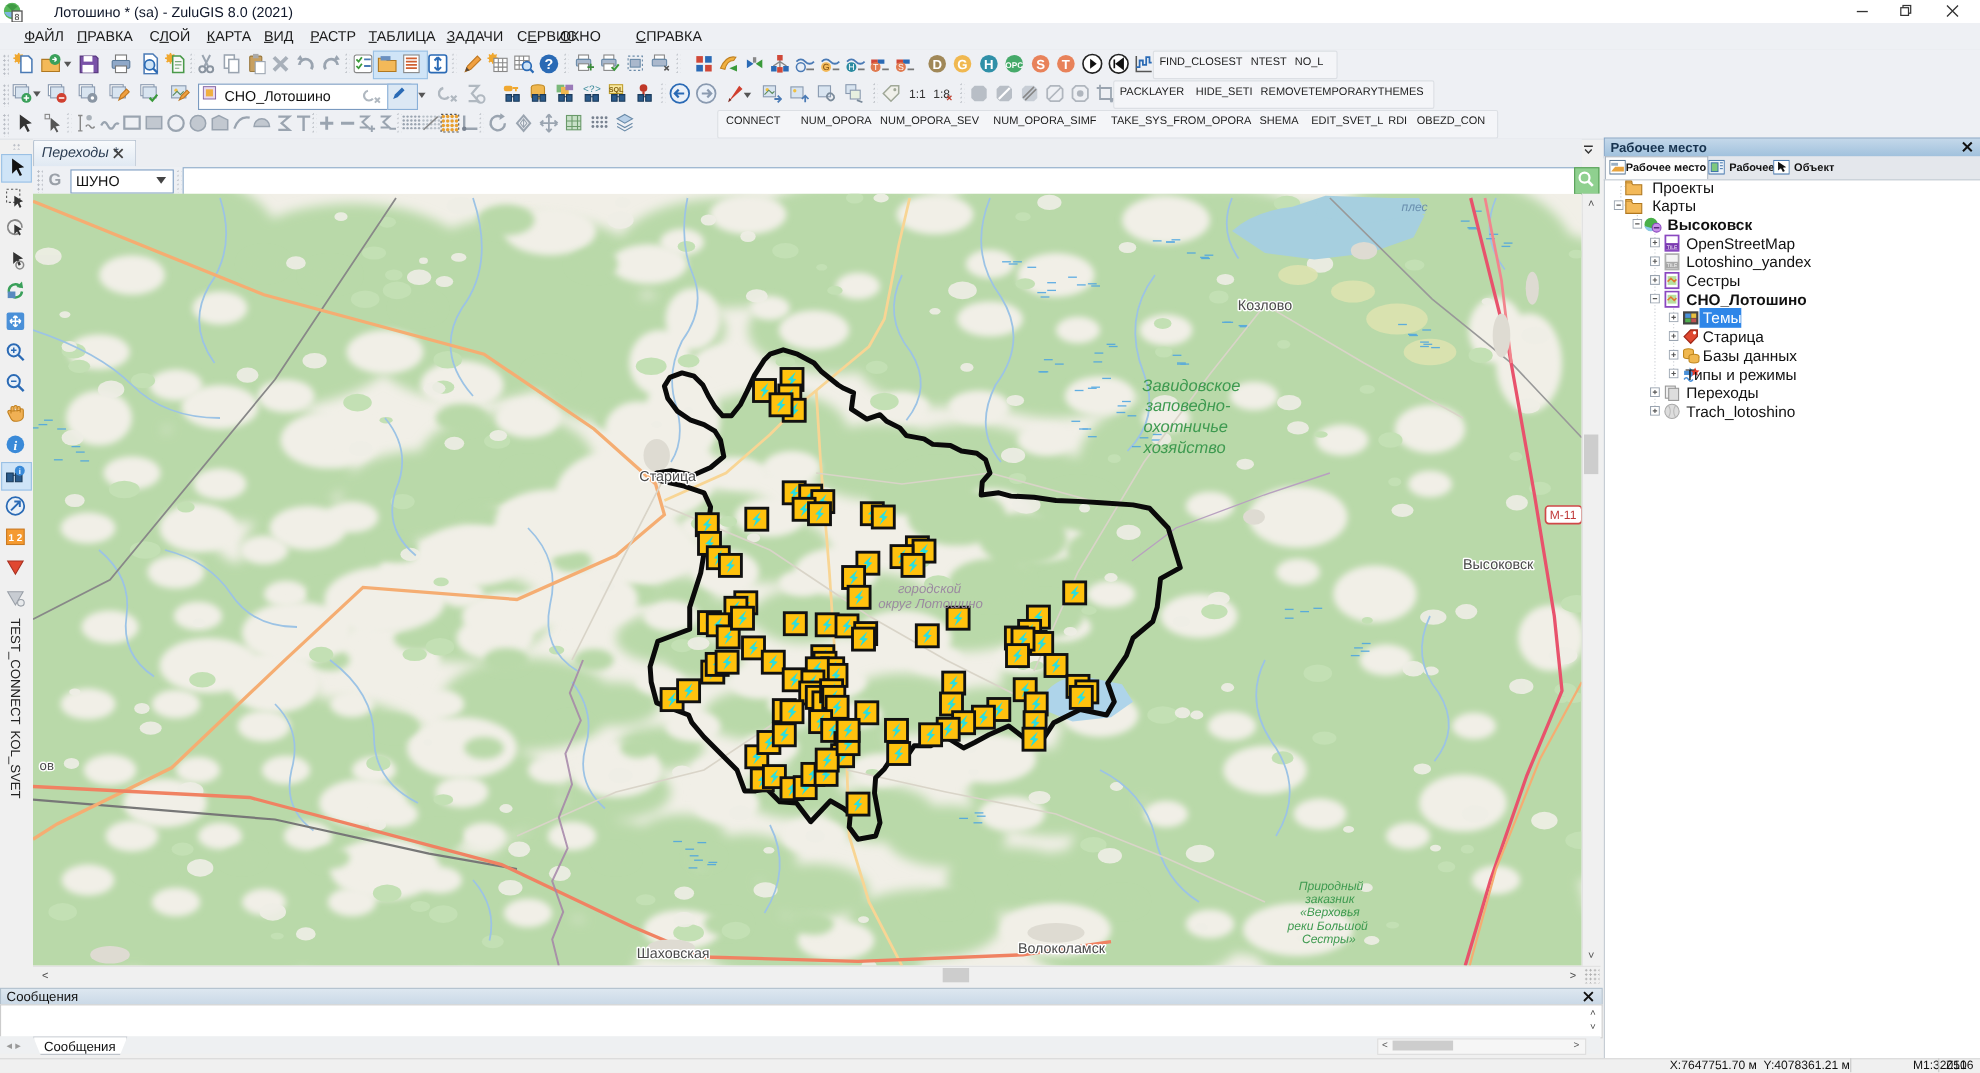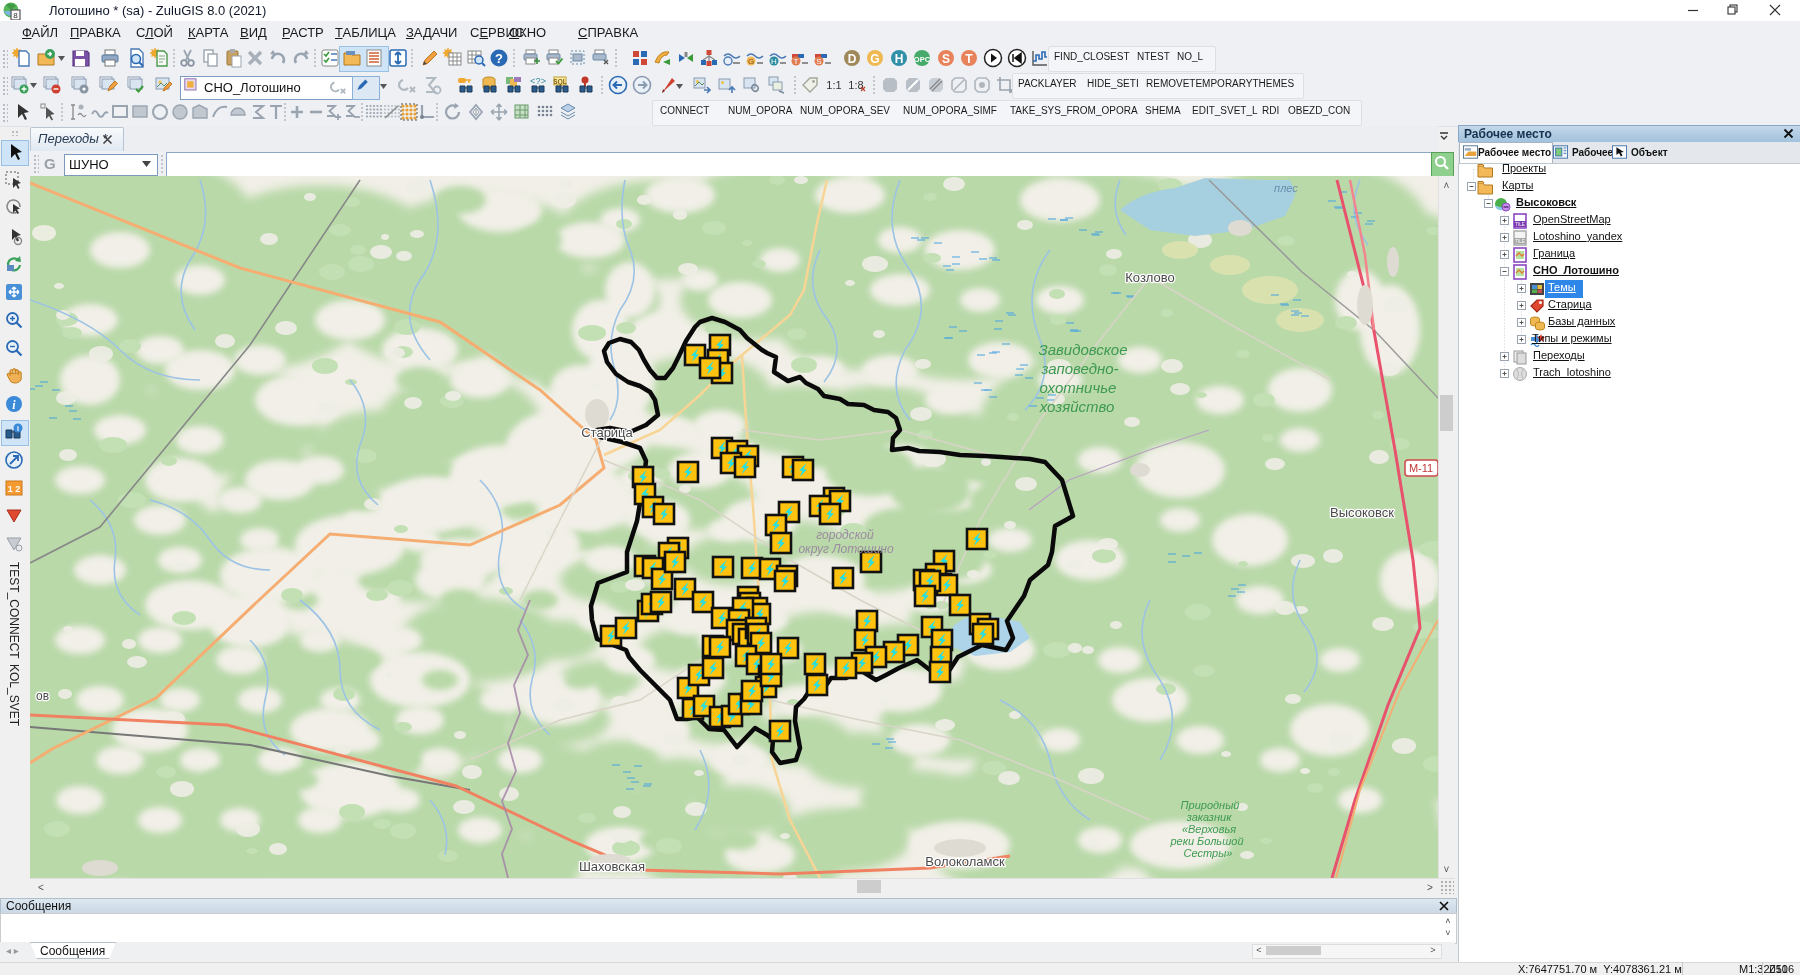--- a/index.html
+++ b/index.html
@@ -14,21 +14,21 @@
   .grip{position:absolute;width:6px;background-image:radial-gradient(#b8bcc4 1px, transparent 1px);background-size:4px 4px;}
   .sep{position:absolute;width:5px;background-image:radial-gradient(#c2c6cc 0.8px, transparent 0.8px);background-size:4px 4px;}
   .tbtext{position:absolute;font-size:10px;color:#1a1a1a;white-space:pre;}
   .groupbox{position:absolute;border:1px solid #dcdfe4;background:#f4f5f8;border-radius:2px;}
   .ltb{left:0;top:128px;width:30px;height:740px;background:#f0f0f0;}
   .vtext{position:absolute;writing-mode:vertical-rl;font-size:12px;color:#222;}
   .tabbar{left:30px;top:126px;width:1408px;height:25px;background:#eceef2;border-bottom:1px solid #d6d9de;}
   .maptab{position:absolute;left:30px;top:127px;width:92px;height:24px;background:linear-gradient(#f8fafc,#dfe8f2);border:1px solid #b8c4d2;border-bottom:none;border-radius:2px 2px 0 0;}
   .searchbar{left:30px;top:151px;width:1408px;height:27px;background:#eef0f4;}
   .rpanel{left:1458px;top:125px;width:342px;height:837px;background:#f0f0f0;}
-  .tree-row{position:absolute;font-size:11px;color:#111;white-space:nowrap;text-decoration:underline;}
+  .tree-row{position:absolute;font-size:14px;color:#111;white-space:nowrap;}
   .status{left:0;top:962px;width:1800px;height:13px;background:#f0f0f0;border-top:1px solid #d8d8d8;font-size:11px;color:#111;}
   svg{display:block}
 </style>
 </head>
 <body>
 
 <div class="abs titlebar"></div>
 <svg class="abs" style="left:3px;top:2px" width="18" height="18" viewBox="0 0 18 18">
   <circle cx="8" cy="8" r="7.5" fill="#58b75a"></circle>
   <path d="M1 9 a7.5 7.5 0 0 0 14 0 z" fill="#7db6e0"></path>
@@ -1947,21 +1947,21 @@
 <span class="tree-row" style="left:1533px;top:230.0px;font-weight:normal">Lotoshino_yandex</span>
 <svg class="abs" style="left:1500px;top:250.0px" width="9" height="9" viewBox="0 0 9 9">
     <rect x="0.5" y="0.5" width="8" height="8" fill="#fff" stroke="#9aa4b0"></rect>
     <path d="M2.5 4.5 h4 M4.5 2.5 v4" stroke="#555"></path>
   </svg>
 <svg class="abs" style="left:1512px;top:246.5px" width="17" height="17" viewBox="0 0 17 17">
     <rect x="2" y="1" width="12" height="14" fill="#fff" stroke="#8a48c0" stroke-width="1.6"></rect>
     <rect x="4" y="4" width="8" height="8" fill="#b8e0a0"></rect>
     <path d="M4 9 l3 -3 3 3 2 -2" stroke="#e07830" stroke-width="1.4" fill="none"></path>
   </svg>
-<span class="tree-row" style="left:1533px;top:247.0px;font-weight:normal">Граница</span>
+<span class="tree-row" style="left:1533px;top:247.0px;font-weight:normal">Сестры</span>
 <svg class="abs" style="left:1500px;top:267.0px" width="9" height="9" viewBox="0 0 9 9">
     <rect x="0.5" y="0.5" width="8" height="8" fill="#fff" stroke="#9aa4b0"></rect>
     <path d="M2.5 4.5 h4" stroke="#555"></path>
   </svg>
 <svg class="abs" style="left:1512px;top:263.5px" width="17" height="17" viewBox="0 0 17 17">
     <rect x="2" y="1" width="12" height="14" fill="#fff" stroke="#8a48c0" stroke-width="1.6"></rect>
     <rect x="4" y="4" width="8" height="8" fill="#b8e0a0"></rect>
     <path d="M4 9 l3 -3 3 3 2 -2" stroke="#e07830" stroke-width="1.4" fill="none"></path>
   </svg>
 <span class="tree-row" style="left:1533px;top:264.0px;font-weight:bold">СНО_Лотошино</span>

